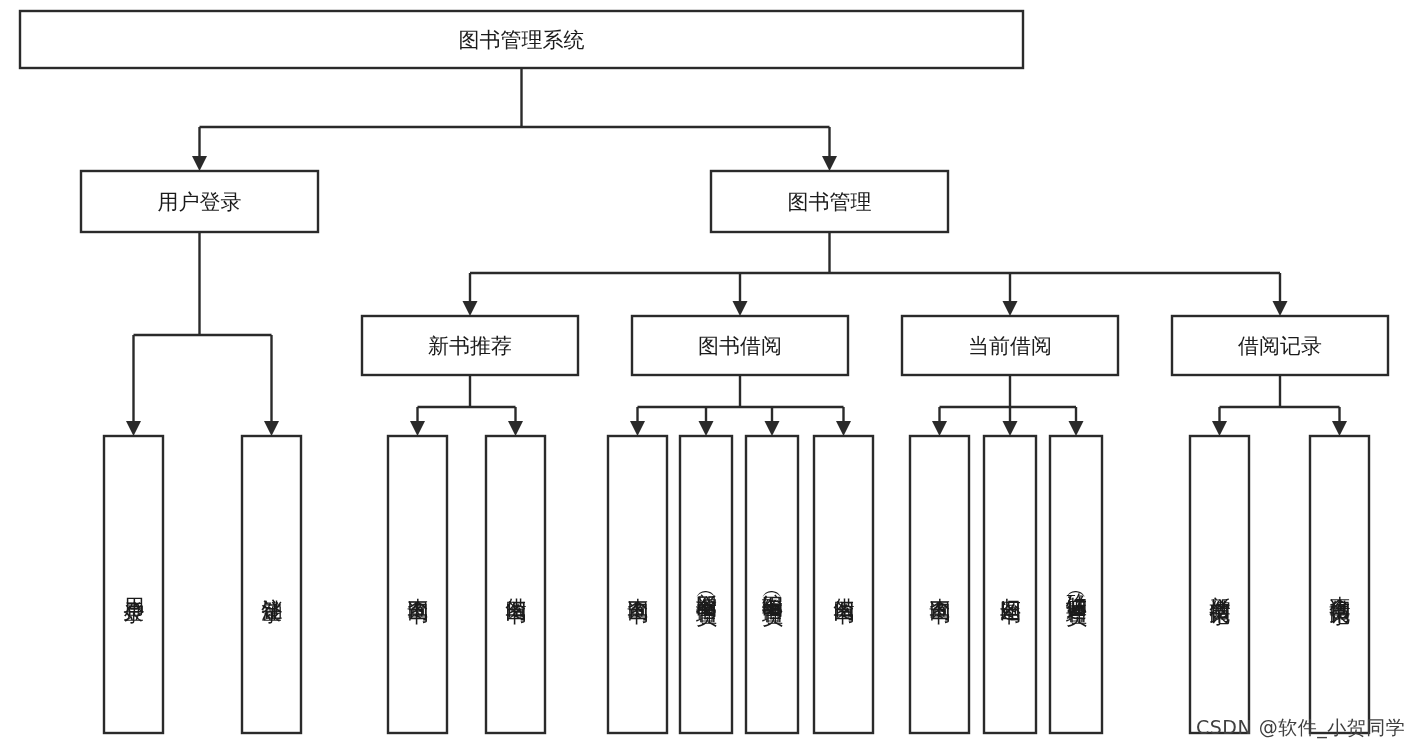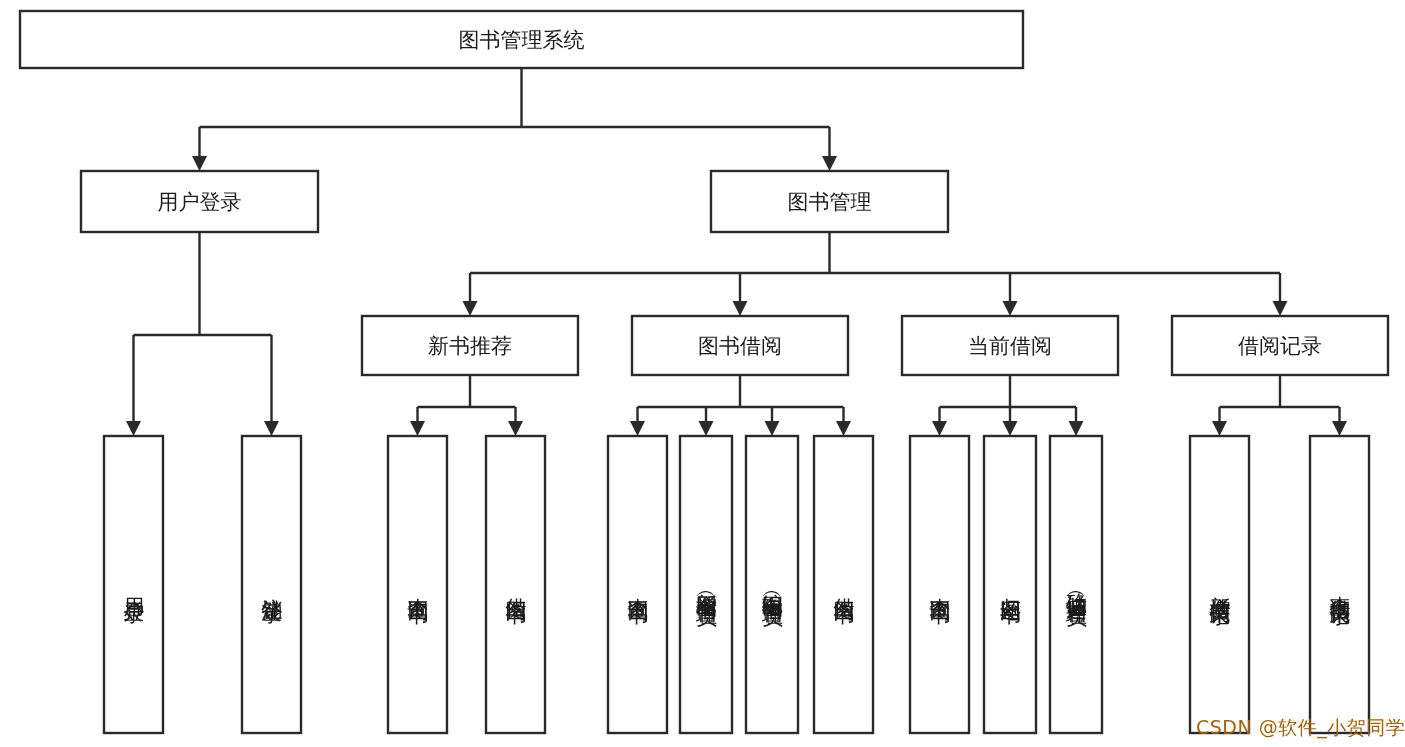--- a/index.html
+++ b/index.html
@@ -177,15 +177,15 @@
       <div class="node-label-v" style="left: 680px; top: 436px; width: 52px; height: 297px;">新增图书（管理员）</div>
       <div class="node-label-v" style="left: 746px; top: 436px; width: 52px; height: 297px;">编辑图书（管理员）</div>
       <div class="node-label-v" style="left: 814px; top: 436px; width: 59px; height: 297px;">借阅图书</div>
       <div class="node-label-v" style="left: 910px; top: 436px; width: 59px; height: 297px;">查询图书</div>
       <div class="node-label-v" style="left: 984px; top: 436px; width: 52px; height: 297px;">归还图书</div>
       <div class="node-label-v" style="left: 1050px; top: 436px; width: 52px; height: 297px;">确认归还（管理员）</div>
       <div class="node-label-v" style="left: 1190px; top: 436px; width: 59px; height: 297px;">新增借阅记录</div>
       <div class="node-label-v" style="left: 1310px; top: 436px; width: 59px; height: 297px;">查询借阅记录</div>
     </div>
 
-  <div class="watermark" style="left: 1196px; top: 715px; color: #a16207;">CSDN @软件_小贺同学</div>
+  <div class="watermark" style="left: 1196px; top: 715px; color: #404040;">CSDN @软件_小贺同学</div>
 
 </div>
 
 </body></html>

